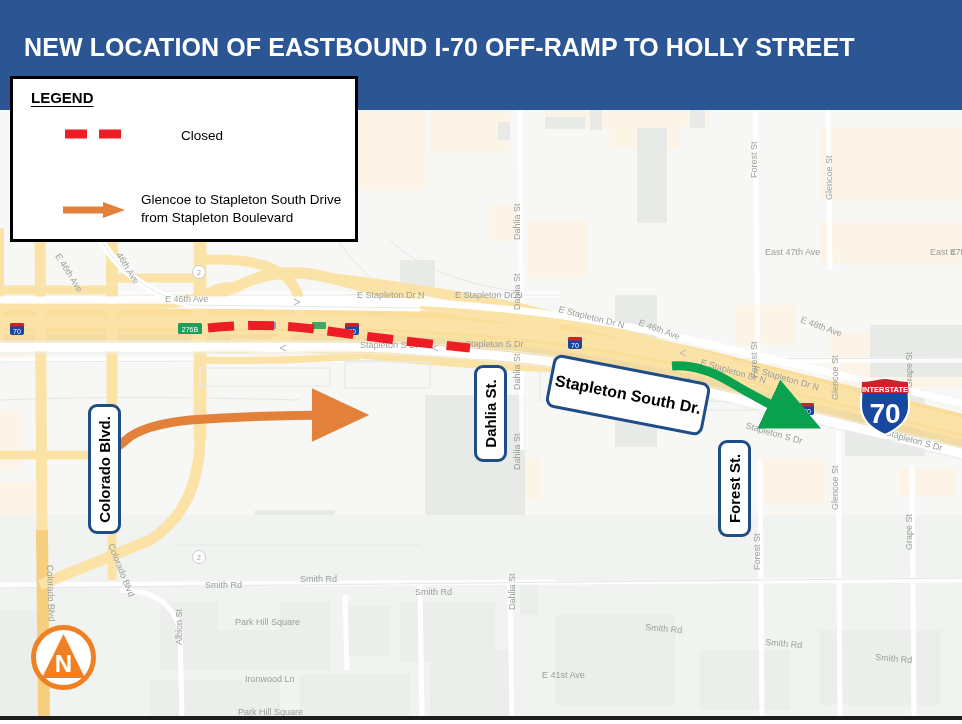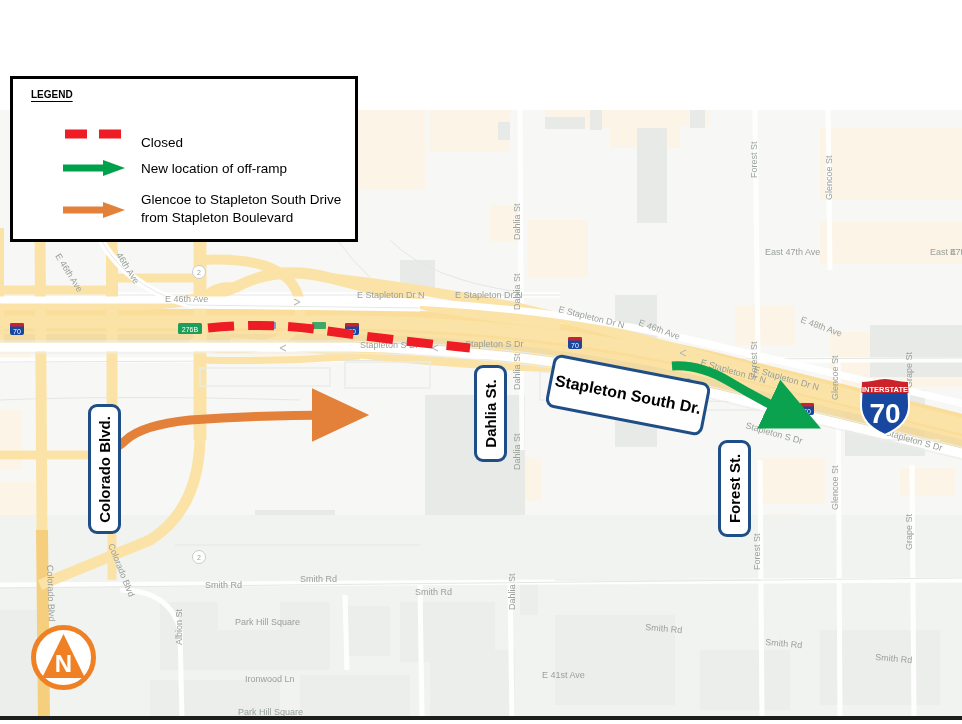--- a/index.html
+++ b/index.html
@@ -12,21 +12,21 @@
     letter-spacing:.1px;font-family:"Liberation Sans",sans-serif;white-space:nowrap;}
 
   
   #map-frame{position:absolute;left:0;top:110px;width:962px;height:610px;overflow:hidden;background:#f6f7f4;}
   #map-frame::after{content:"";position:absolute;left:0;right:0;bottom:0;height:4px;background:#1d1d1d;}
   #map-svg{position:absolute;left:0;top:0;}
 
   
   #legend{position:absolute;left:10px;top:76px;width:348px;height:166px;background:#fff;
     border:3px solid #000;box-sizing:border-box;z-index:40;}
-  #legend-title{position:absolute;left:18px;top:10px;font-size:10px;font-weight:bold;color:#000;
+  #legend-title{position:absolute;left:18px;top:10px;font-size:15px;font-weight:bold;color:#000;
     text-decoration:underline;text-underline-offset:3px;}
   .legend-row{position:absolute;left:18px;width:314px;}
   .legend-sym{position:absolute;left:14px;width:84px;height:22px;}
   .legend-text{position:absolute;left:110px;font-size:13.5px;color:#000;line-height:17px;}
   #row-closed{top:44px;height:24px;}
   #row-green{top:78px;height:24px;}
   #row-orange{top:112px;height:40px;}
 
   
   .callout{position:absolute;background:#fff;border:3px solid #1f4e86;border-radius:9px;
@@ -45,20 +45,23 @@
   #shield-70{position:absolute;left:858px;top:378px;width:54px;height:58px;z-index:30;}
 
   
   #compass{position:absolute;left:31px;top:625px;width:65px;height:65px;z-index:30;}
 </style>
 </head>
 <body>
 
 <div id="page">
 
+  <div id="header">
+    <div id="header-title">NEW LOCATION OF EASTBOUND I-70 OFF-RAMP TO HOLLY STREET</div>
+  </div>
 
   <div id="map-frame">
     <svg id="map-svg" width="962" height="610" viewBox="0 0 962 610">
       <defs>
         <clipPath id="mapclip">
             <rect x="0" y="0" width="962" height="610"></rect>
           </clipPath>
       </defs>
       <g clip-path="url(#mapclip)">
 
@@ -344,30 +347,23 @@
     <text x="32.5" y="47" fill="#ffffff" text-anchor="middle" font-size="24" font-weight="bold" font-family="Liberation Sans, sans-serif">N</text>
   </svg>
 
   <div id="legend">
     <div id="legend-title">LEGEND</div>
 
     <div class="legend-row" id="row-closed">
       <svg class="legend-sym" viewBox="0 0 84 22">
         <line x1="20" y1="11" x2="78" y2="11" stroke="#ee1c25" stroke-width="9" stroke-dasharray="22 12" stroke-linecap="butt"></line>
       </svg>
-      <div class="legend-text" style="top:11px;">Closed</div>
+      <div class="legend-text" style="top:4px;margin-left:40px;">Closed</div>
     </div>
 
-    <div class="legend-row" id="row-green">
-      <svg class="legend-sym" viewBox="0 0 84 22">
-        <line x1="18" y1="11" x2="62" y2="11" stroke="#00a14b" stroke-width="7"></line>
-        <path d="M 58 3 L 80 11 L 58 19 Z" fill="#00a14b"></path>
-      </svg>
-      <div class="legend-text" style="top:3px;">New location of off-ramp</div>
-    </div>
 
     <div class="legend-row" id="row-orange">
       <svg class="legend-sym" viewBox="0 0 84 22" style="top:8px;">
         <line x1="18" y1="11" x2="62" y2="11" stroke="#e3803a" stroke-width="7"></line>
         <path d="M 58 3 L 80 11 L 58 19 Z" fill="#e3803a"></path>
       </svg>
       <div class="legend-text" style="top:0px;">Glencoe to Stapleton South Drive</div>
       <div class="legend-text" style="top:18px;">from Stapleton Boulevard</div>
     </div>
   </div>

